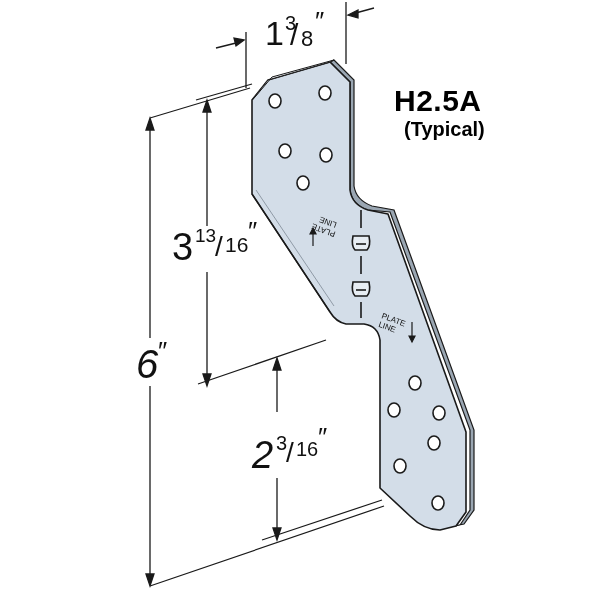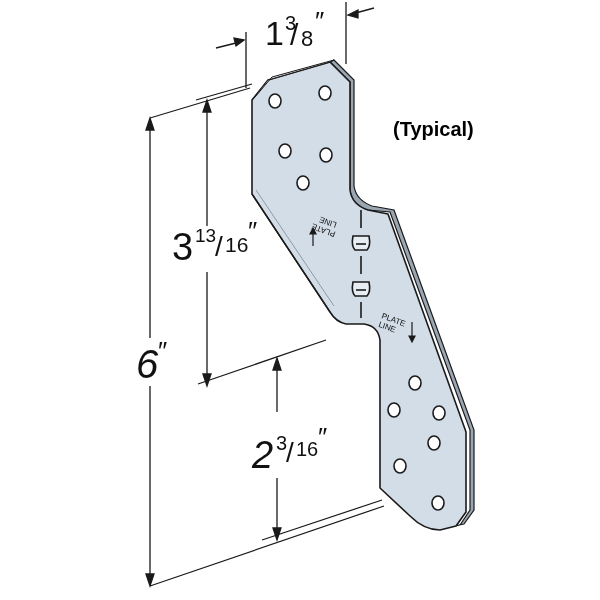--- a/index.html
+++ b/index.html
@@ -1,20 +1,20 @@
 <!DOCTYPE html>
 <html><head>
   <meta charset="utf-8">
   <style>
     html, body { margin: 0; padding: 0; background: #ffffff; }
     body { width: 600px; height: 600px; position: relative; overflow: hidden; font-family: "Liberation Sans", sans-serif; }
     #stage { position: absolute; left: 0; top: 0; width: 600px; height: 600px; }
     .dimtext { font-family: "Liberation Sans", sans-serif; fill: #111; }
     .product-title { position: absolute; left: 394px; top: 84px; font-family: "Liberation Sans", sans-serif; font-weight: bold; font-size: 30px; color: #000; letter-spacing: 0.5px; }
-    .product-sub { position: absolute; left: 393px; top: 118px; font-family: "Liberation Sans", sans-serif; font-weight: bold; font-size: 20px; color: #000; }
+    .product-sub { position: absolute; left: 404px; top: 118px; font-family: "Liberation Sans", sans-serif; font-weight: bold; font-size: 20px; color: #000; }
   </style>
 </head>
 <body>
 
 <div id="stage">
   <svg width="600" height="600" viewBox="0 0 600 600" xmlns="http://www.w3.org/2000/svg">
 
     <g>
 
       <path d="M 330 62 L 350 82 L 350 190 Q 352 205 368 210 L 390 212 L 470 430 L 470 510 L 460 525 L 444 528 L 464 524 L 474 510 L 474 430 L 394 210 L 372 206 Q 356 200 354 186 L 354 80 L 334 60 Z" fill="#9aa6b2" stroke="#1a1a1a" stroke-width="1.2"></path>
@@ -116,14 +116,15 @@
       <line x1="277" y1="478" x2="277" y2="536"></line>
       <path d="M 273 528 L 277 540 L 281 528 Z"></path>
       <text class="dimtext" x="252" y="468" font-size="38" stroke="none" font-style="italic">2</text>
       <text class="dimtext" x="276" y="450" font-size="20" stroke="none">3</text>
       <text class="dimtext" x="286" y="462" font-size="28" stroke="none">/</text>
       <text class="dimtext" x="296" y="456" font-size="20" stroke="none">16</text>
       <text class="dimtext" x="318" y="446" font-size="26" stroke="none">″</text>
     </g>
   </svg>
 
+  <div class="product-title">H2.5A</div>
   <div class="product-sub">(Typical)</div>
 </div>
 
 </body></html>

